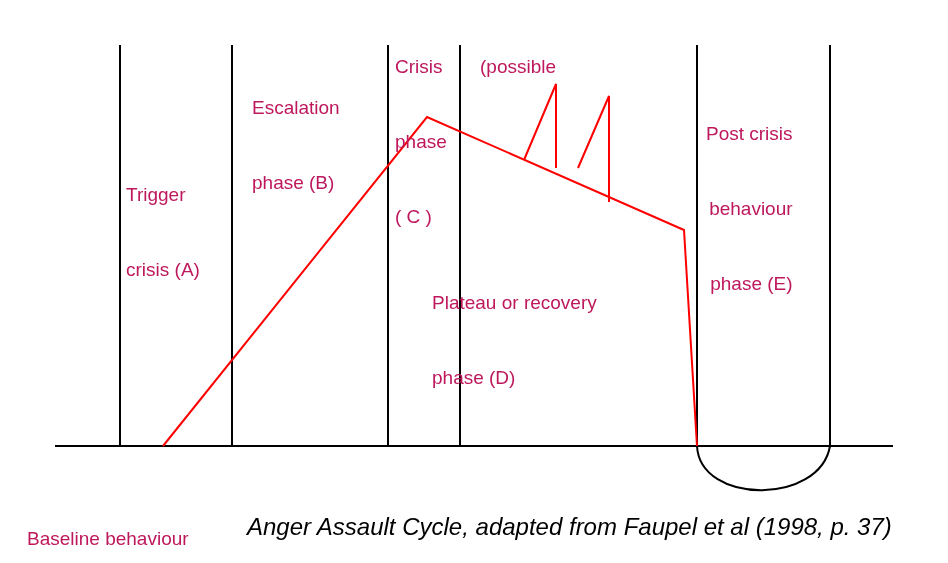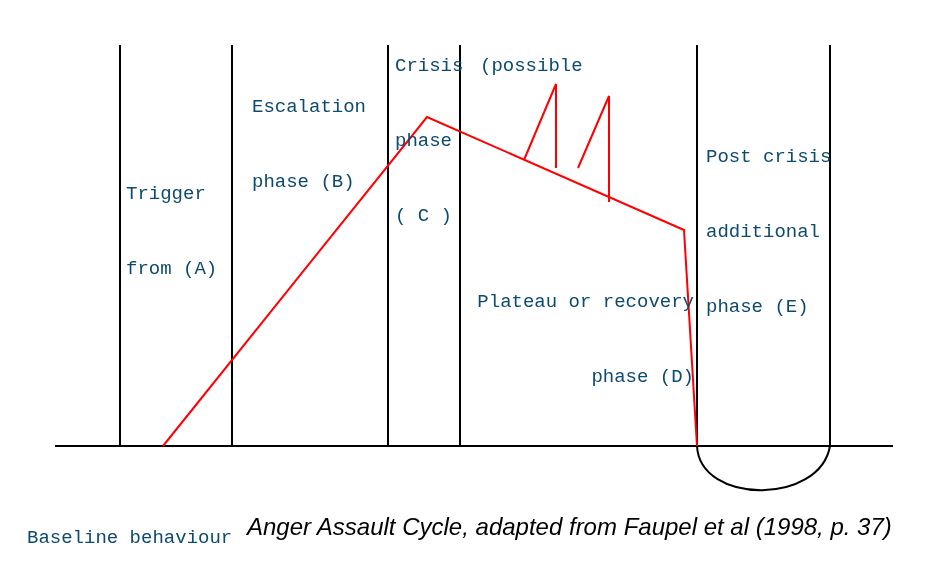--- a/index.html
+++ b/index.html
@@ -10,28 +10,27 @@
   #page {
     position: relative;
     width: 948px;
     height: 563px;
     background: #ffffff;
     font-family: "Liberation Sans", sans-serif;
     overflow: hidden;
   }
   .label {
     position: absolute;
-    color: #0c4a6e;
+    color: #be185d;
     font-size: 19px;
     line-height: 25px;
     white-space: pre;
-    font-family: Liberation Mono, monospace;
   }
   .label.right {
-    text-align: right;
+    text-align: left;
   }
   .caption {
     position: absolute;
     color: #000000;
     font-size: 24px;
     font-style: italic;
     white-space: pre;
   }
   svg.layer {
     position: absolute;
@@ -61,41 +60,41 @@
 
     <polyline points="524,160 556,84 556,168" fill="none" stroke="#ff0000" stroke-width="2"></polyline>
 
     <polyline points="578,168 609,96 609,202" fill="none" stroke="#ff0000" stroke-width="2"></polyline>
 
     <path d="M 697,446 C 700,505 820,505 830,446" fill="none" stroke="#000000" stroke-width="2"></path>
   </svg>
 
   <div class="label" style="left:126px; top:132px;">
     <div>Trigger</div>
-    <div>from (A)</div>
+    <div>crisis (A)</div>
   </div>
 
   <div class="label" style="left:252px; top:45px;">
     <div>Escalation</div>
     <div>phase (B)</div>
   </div>
 
   <div class="label" style="left:395px; top:4px;">
     <div>Crisis</div>
     <div>phase</div>
     <div>( C )</div>
   </div>
 
   <div class="label" style="left:480px; top:4px;">
     <div>(possible</div>
   </div>
 
-  <div class="label" style="left:706px; top:95px;">
+  <div class="label" style="left:706px; top:71px;text-align:right;">
     <div>Post crisis</div>
-    <div>additional</div>
+    <div>behaviour</div>
     <div>phase (E)</div>
   </div>
 
   <div class="label right" style="left:432px; top:240px; width:262px;">
     <div>Plateau or recovery</div>
     <div>phase (D)</div>
   </div>
 
   <div class="label" style="left:27px; top:476px;">
     <div>Baseline behaviour</div>

